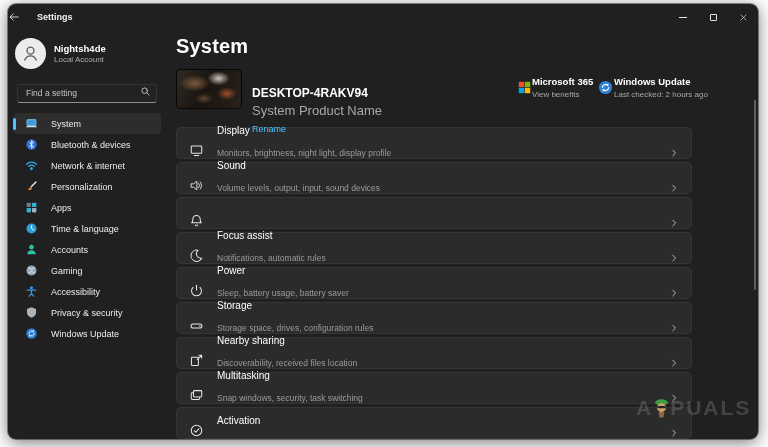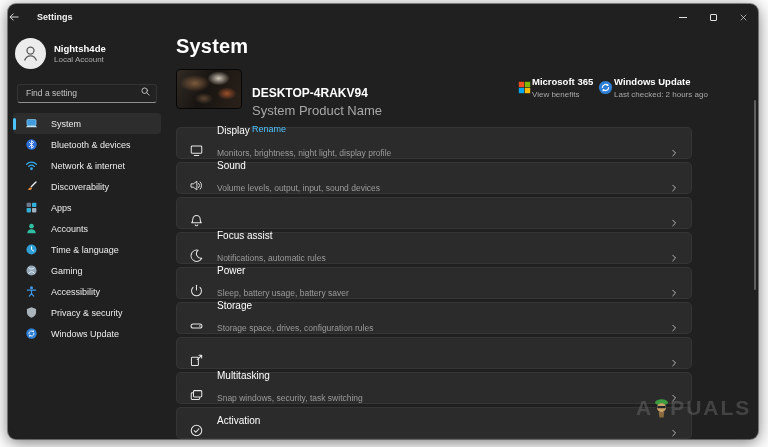--- a/index.html
+++ b/index.html
@@ -167,53 +167,53 @@
               <span>Network &amp; internet</span>
             </div>
 
             <div class="navitem">
               <span class="icon nicon">
                 <svg viewBox="0 0 16 16">
                   <path d="M13.5 2.5L7.7 8.3" stroke="#e8eef2" stroke-width="1.7" stroke-linecap="round"></path>
                   <path d="M6.9 9.1c-1.5.2-2 1.6-3.6 1.9 1 1.5 3.6 1.7 4.8.4.8-.8.6-2-1.2-2.3z" fill="#f0923d"></path>
                 </svg>
               </span>
-              <span>Discoverability</span>
+              <span>Personalization</span>
             </div>
 
             <div class="navitem">
               <span class="icon nicon">
                 <svg viewBox="0 0 16 16">
                   <rect x="2" y="2" width="5.4" height="5.4" rx="1" fill="#6b7b8d"></rect>
                   <rect x="8.6" y="2" width="5.4" height="5.4" rx="1" fill="#31b0d8"></rect>
                   <rect x="2" y="8.6" width="5.4" height="5.4" rx="1" fill="#31b0d8"></rect>
                   <rect x="8.6" y="8.6" width="5.4" height="5.4" rx="1" fill="#9fb0c0"></rect>
                 </svg>
               </span>
               <span>Apps</span>
             </div>
 
             <div class="navitem">
               <span class="icon nicon">
                 <svg viewBox="0 0 16 16">
+                  <circle cx="8" cy="8" r="6.2" fill="#2f9fd6"></circle>
+                  <path d="M8 4.6V8l2.6 1.8" stroke="#fff" stroke-width="1.2" fill="none" stroke-linecap="round"></path>
+                </svg>
+              </span>
+              <span>Time &amp; language</span>
+            </div>
+
+            <div class="navitem">
+              <span class="icon nicon">
+                <svg viewBox="0 0 16 16">
                   <circle cx="8" cy="5.1" r="2.8" fill="#2fc0a4"></circle>
                   <path d="M2.8 13.7c0-3.1 2.3-4.7 5.2-4.7s5.2 1.6 5.2 4.7z" fill="#2fc0a4"></path>
                 </svg>
               </span>
               <span>Accounts</span>
-            </div>
-
-            <div class="navitem">
-              <span class="icon nicon">
-                <svg viewBox="0 0 16 16">
-                  <circle cx="8" cy="8" r="6.2" fill="#2f9fd6"></circle>
-                  <path d="M8 4.6V8l2.6 1.8" stroke="#fff" stroke-width="1.2" fill="none" stroke-linecap="round"></path>
-                </svg>
-              </span>
-              <span>Time &amp; language</span>
             </div>
 
             <div class="navitem">
               <span class="icon nicon">
                 <svg viewBox="0 0 16 16">
                   <circle cx="8" cy="8" r="6.2" fill="#93a9ba"></circle>
                   <path d="M4.6 11.5C6 8.7 10 8.7 11.4 11.5M4.6 4.5c1.8 2.5 5 2.5 6.8 0" stroke="#eef4f7" stroke-width="1.2" fill="none" stroke-linecap="round"></path>
                 </svg>
               </span>
               <span>Gaming</span>
@@ -398,20 +398,24 @@
               </span>
             </div>
 
             <div class="card">
               <span class="icon row-icon">
                 <svg viewBox="0 0 16 16" fill="none" stroke="#e6e6e6" stroke-width="1.1" stroke-linecap="round" stroke-linejoin="round">
                   <rect x="2.6" y="4.6" width="7.4" height="8.8" rx="1"></rect>
                   <path d="M8.8 7l4.4-4.2M10.6 2.5h2.9v2.9"></path>
                 </svg>
               </span>
+              <div>
+                <div class="t">Nearby sharing</div>
+                <div class="d">Discoverability, received files location</div>
+              </div>
               <span class="icon chev">
                 <svg viewBox="0 0 16 16" fill="none" stroke="#c9c9c9" stroke-width="1.4" stroke-linecap="round" stroke-linejoin="round">
                   <path d="M6 3.5L10.5 8 6 12.5"></path>
                 </svg>
               </span>
             </div>
 
             <div class="card">
               <span class="icon row-icon">
                 <svg viewBox="0 0 16 16" fill="none" stroke="#e6e6e6" stroke-width="1.1" stroke-linejoin="round">

